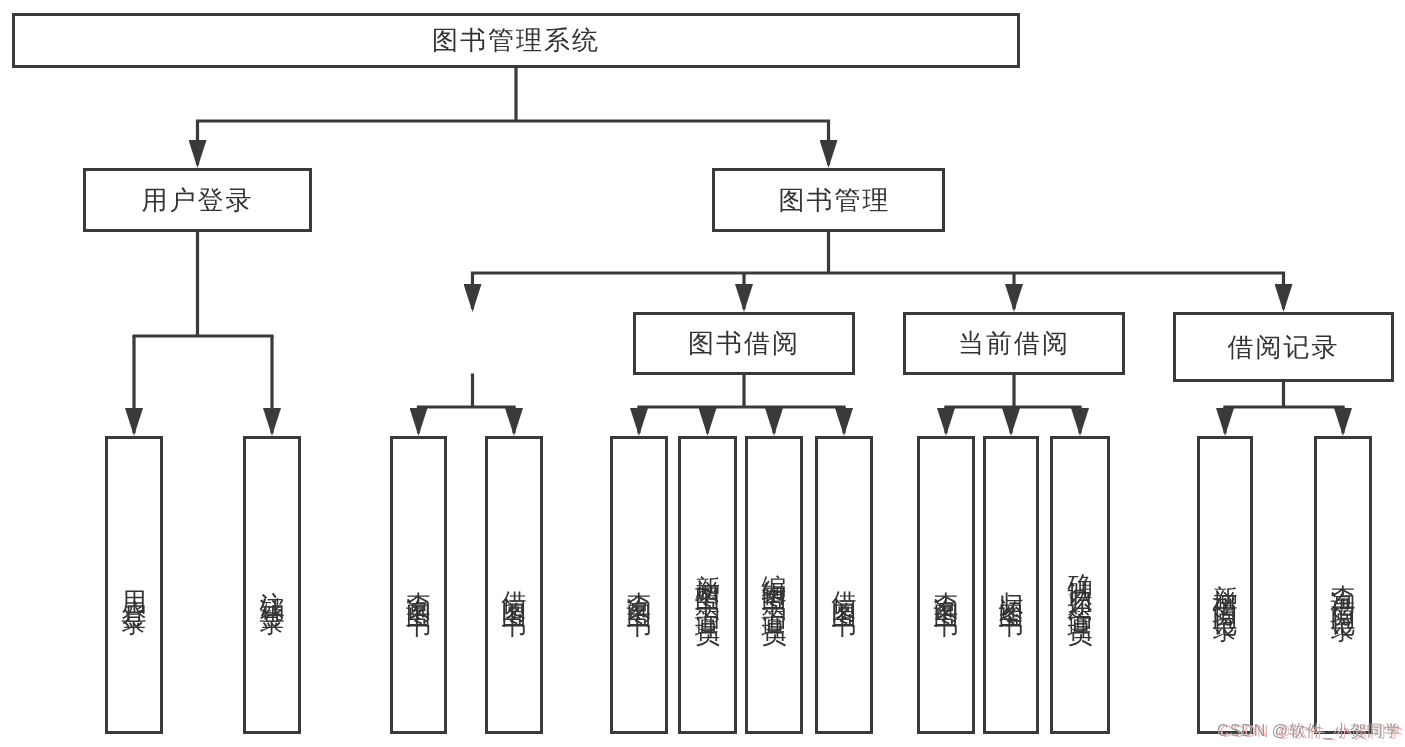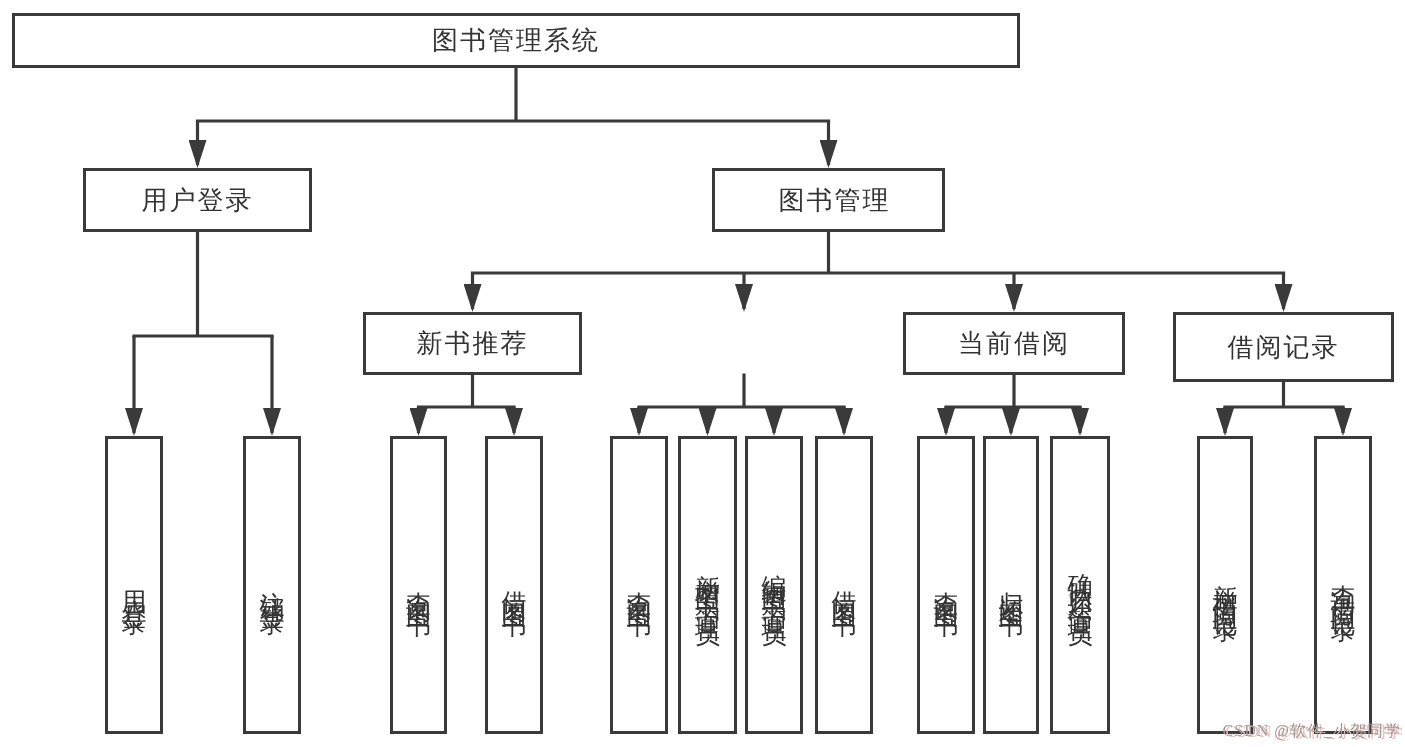--- a/index.html
+++ b/index.html
@@ -1,21 +1,21 @@
 <!DOCTYPE html>
 <html><head>
 <meta charset="utf-8">
 <style>
   html, body { margin: 0; padding: 0; background: #ffffff; }
   .canvas {
     position: relative;
     width: 1405px;
     height: 747px;
     background: #ffffff;
-    font-family: Liberation Serif, serif;
+    font-family: Liberation Sans, sans-serif;
     overflow: hidden;
   }
   .wires {
     position: absolute;
     left: 0; top: 0;
     width: 1405px; height: 747px;
     pointer-events: none;
   }
   .node {
     position: absolute;
@@ -101,21 +101,21 @@
       <line x1="1225" y1="407" x2="1225" y2="433" marker-end="url(#arw)"></line>
       <line x1="1343" y1="407" x2="1343" y2="433" marker-end="url(#arw)"></line>
     </g>
   </svg>
 
   <div class="node h" style="left:12px; top:13px; width:1008px; height:55px;">图书管理系统</div>
 
   <div class="node h" style="left:83px; top:168px; width:229px; height:64px;">用户登录</div>
   <div class="node h" style="left:712px; top:168px; width:233px; height:64px;padding-left:12px;">图书管理</div>
 
-  <div class="node h" style="left:363px; top:312px; width:219px; height:63px;">新书推荐</div>
+  <div class="node h" style="left:633px; top:312px; width:222px; height:63px;">图书借阅</div>
   <div class="node h" style="left:903px; top:312px; width:222px; height:63px;">当前借阅</div>
   <div class="node h" style="left:1173px; top:312px; width:221px; height:70px;">借阅记录</div>
 
   <div class="node v" style="left:105px; top:436px; width:58px; height:298px;">
     <span class="vtext">用户登录</span>
   </div>
   <div class="node v" style="left:243px; top:436px; width:58px; height:298px;">
     <span class="vtext">注销登录</span>
   </div>
 

